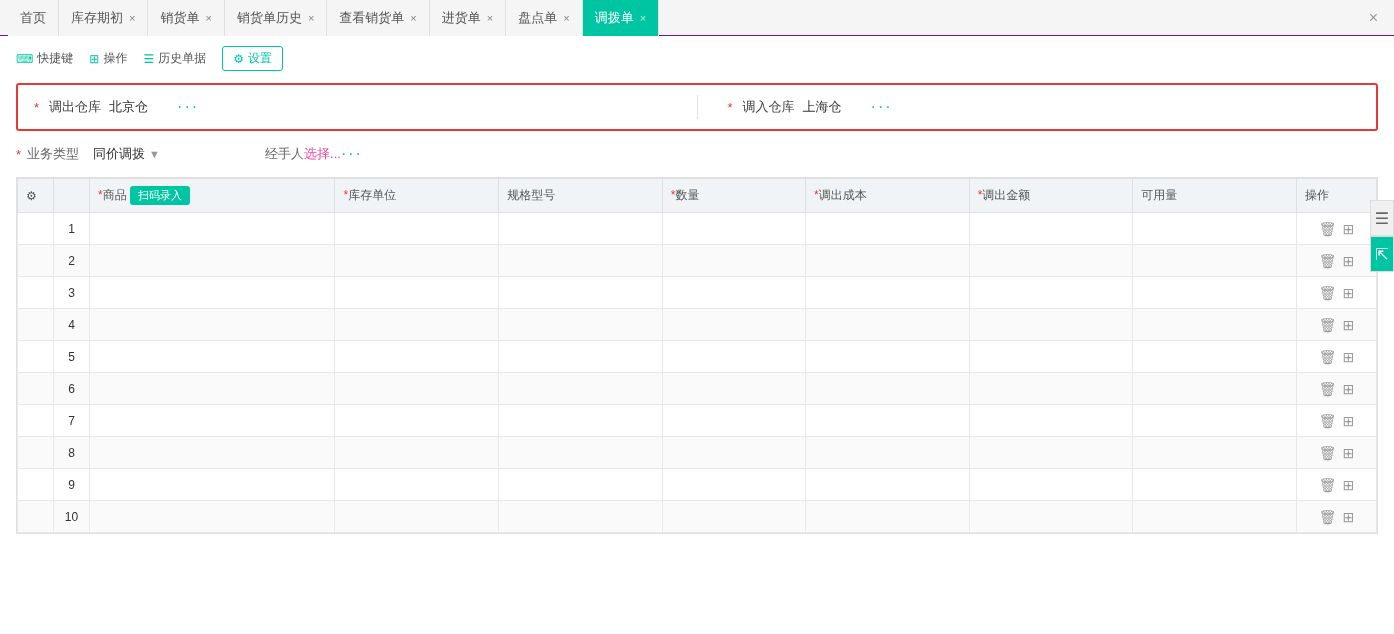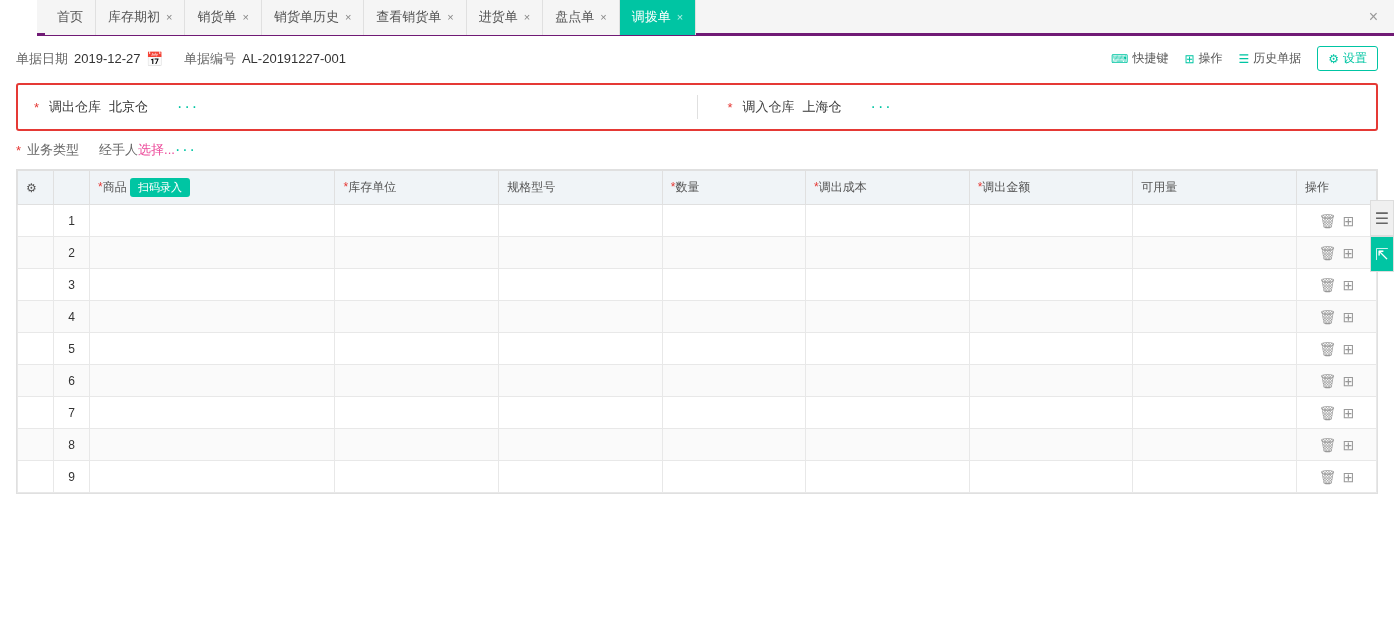--- a/index.html
+++ b/index.html
@@ -2,25 +2,24 @@
 <html><head>
   <meta charset="utf-8">
   <style>
     * { box-sizing: border-box; margin: 0; padding: 0; }
     body { font-family: 'Microsoft YaHei', Arial, sans-serif; font-size: 13px; color: #333; background: #fff; overflow: hidden; }
 
     
     .tab-bar {
       display: flex;
       align-items: center;
-      border-bottom: 3px solid #701a75;
+      border-bottom: 1px solid #701a75;
       background: #f5f5f5;
       height: 36px;
       padding: 0 8px;
-      margin-left: 37px;
     }
     .tab-item {
       display: flex;
       align-items: center;
       padding: 0 12px;
       height: 36px;
       cursor: pointer;
       font-size: 13px;
       color: #555;
       background: #f5f5f5;
@@ -306,31 +305,20 @@
   <div class="tab-item active">
     <span>调拨单</span>
     <span class="tab-close">×</span>
   </div>
   <div class="tab-close-global">×</div>
 </div>
 
 <div class="main-content">
 
   <div class="form-header">
-    <div class="form-header-left">
-      <div class="form-field">
-        <label>单据日期</label>
-        <span class="value">2019-12-27</span>
-        <span class="calendar-icon">📅</span>
-      </div>
-      <div class="form-field">
-        <label>单据编号</label>
-        <span class="value">AL-20191227-001</span>
-      </div>
-    </div>
     <div class="form-header-right">
       <div class="header-action">
         <span class="icon">⌨</span>
         <span>快捷键</span>
       </div>
       <div class="header-action">
         <span class="icon">⊞</span>
         <span>操作</span>
       </div>
       <div class="header-action">
@@ -357,20 +345,24 @@
       <span class="wh-label">调入仓库</span>
       <span class="wh-value">上海仓</span>
       <span class="more-btn">···</span>
     </div>
   </div>
 
   <div class="form-row">
     <div class="field-group">
       <span class="required">*</span>
       <label>业务类型</label>
+      <div class="select-field">
+        <span class="select-value">同价调拨</span>
+        <span class="dropdown-arrow">▼</span>
+      </div>
     </div>
     <div class="person-field">
       <label>经手人</label>
       <span class="person-placeholder">选择...</span>
       <span class="person-more">···</span>
     </div>
   </div>
 
   <div class="table-container">
     <table class="data-table">
@@ -539,20 +531,37 @@
             <td></td>
             <td></td>
           <td></td>
           <td class="col-action">
               <div class="action-icons">
                 <span class="action-icon">🗑</span>
                 <span class="action-icon">⊞</span>
               </div>
             </td>
         </tr>
+        <tr>
+          <td class="col-settings"></td>
+          <td class="row-num">10</td>
+          <td></td>
+            <td></td>
+            <td></td>
+          <td></td>
+            <td></td>
+            <td></td>
+          <td></td>
+          <td class="col-action">
+              <div class="action-icons">
+                <span class="action-icon">🗑</span>
+                <span class="action-icon">⊞</span>
+              </div>
+            </td>
+        </tr>
 
 
       </tbody>
     </table>
   </div>
 </div>
 
 <div class="right-float" style="position:fixed;right:0;top:200px;transform:none;">
   <div class="float-btn" style="height:36px;">☰</div>
   <div class="float-btn active" style="height:36px;background:#00c5a3;color:#fff;">⇱</div>

